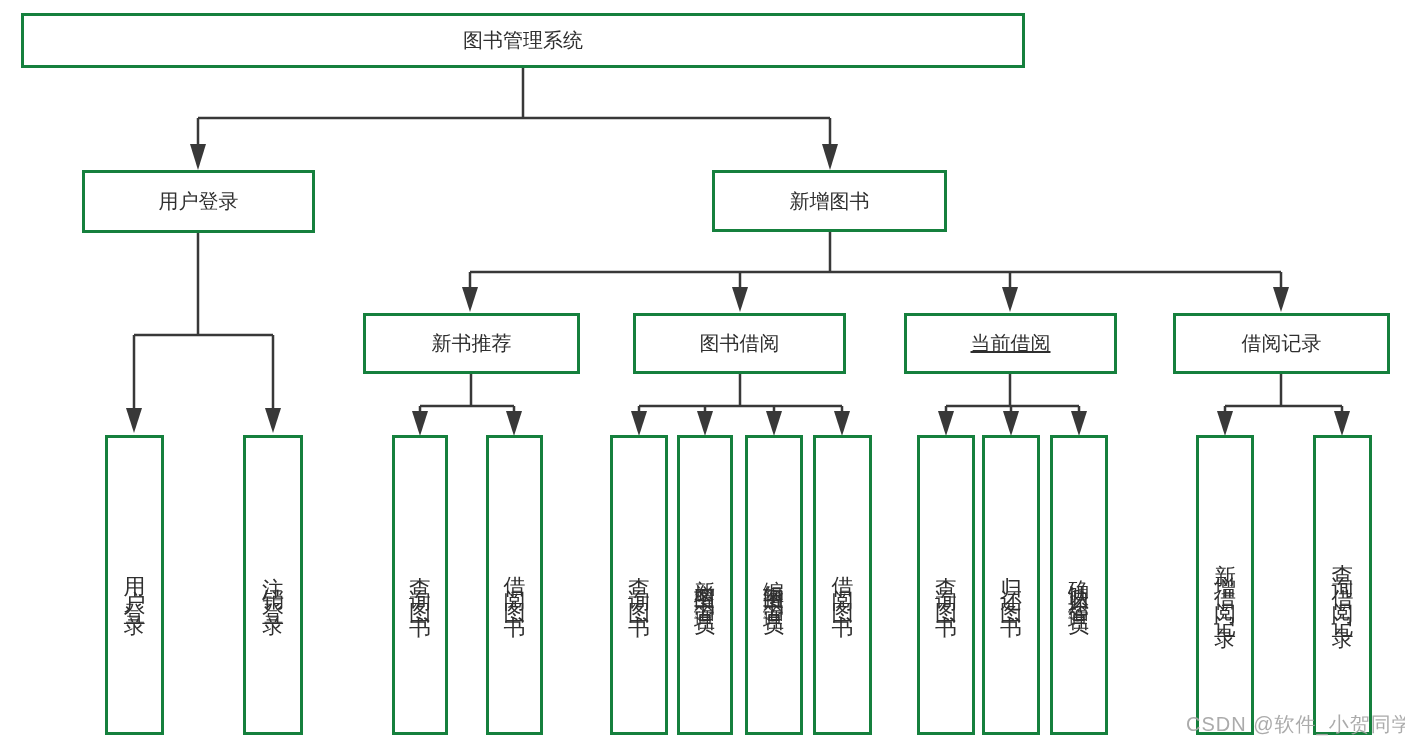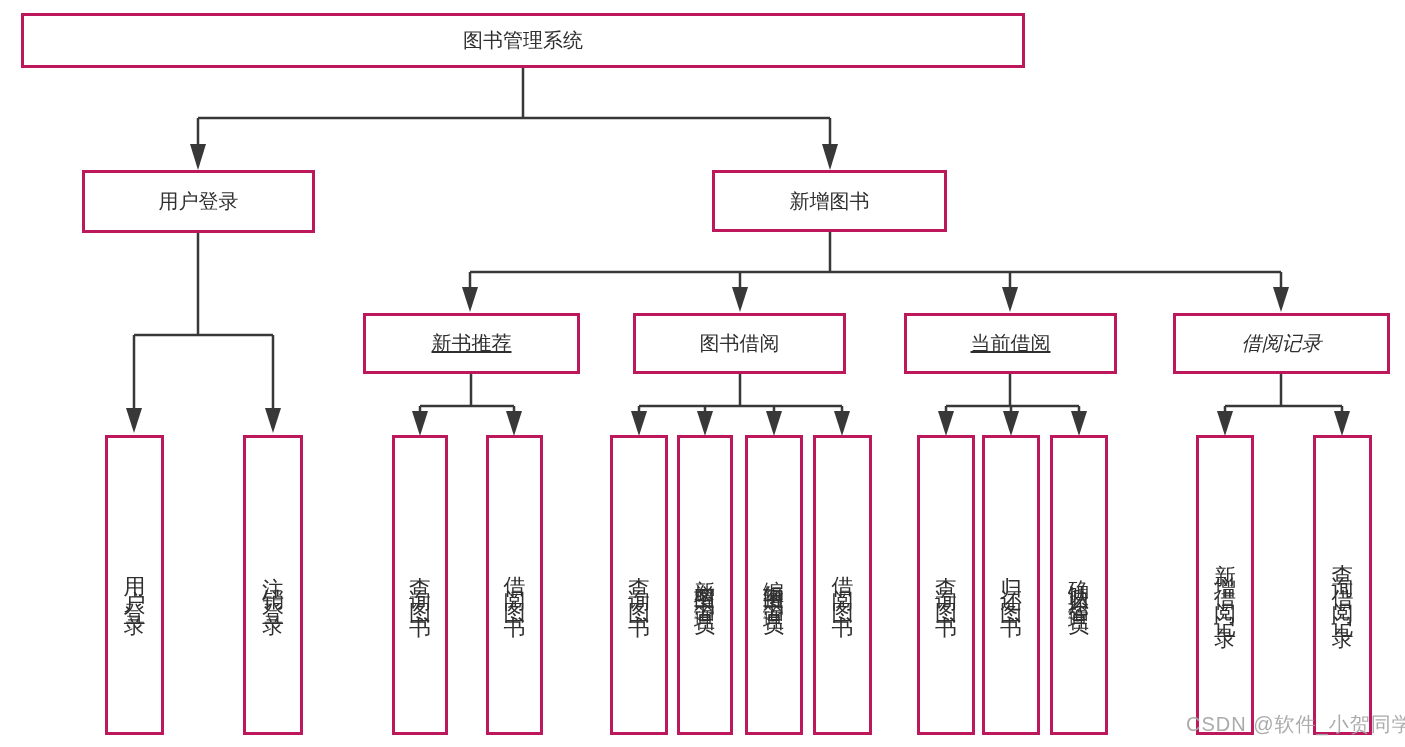--- a/index.html
+++ b/index.html
@@ -20,21 +20,21 @@
     left: 0; top: 0;
     width: 1405px;
     height: 747px;
     z-index: 1;
   }
   .ln  { stroke: #383838; stroke-width: 2.5; fill: none; }
   .ah  { fill: #383838; stroke: none; }
   .node {
     position: absolute;
     box-sizing: border-box;
-    border: 3px solid #be185d;
+    border: 3px solid #15803d;
     background: #ffffff;
     display: flex;
     align-items: center;
     justify-content: center;
     color: #2f2f2f;
     font-size: 20px;
     z-index: 2;
     white-space: nowrap;
   }
   .leaf {
@@ -110,24 +110,24 @@
       <path class="ah" d="M1225,436 L1217,411 L1233,411 Z"></path>
       <path class="ah" d="M1342,436 L1334,411 L1350,411 Z"></path>
     </g>
   </svg>
 
   <div class="node" style="left:21px; top:13px; width:1004px; height:55px;">图书管理系统</div>
 
   <div class="node" style="left:82px; top:170px; width:233px; height:63px;">用户登录</div>
   <div class="node" style="left:712px; top:170px; width:235px; height:62px;">新增图书</div>
 
-  <div class="node" style="left:363px; top:313px; width:217px; height:61px;text-decoration:underline;">新书推荐</div>
+  <div class="node" style="left:363px; top:313px; width:217px; height:61px;">新书推荐</div>
   <div class="node" style="left:633px; top:313px; width:213px; height:61px;">图书借阅</div>
   <div class="node" style="left:904px; top:313px; width:213px; height:61px;text-decoration:underline;">当前借阅</div>
-  <div class="node" style="left:1173px; top:313px; width:217px; height:61px;font-style:italic;">借阅记录</div>
+  <div class="node" style="left:1173px; top:313px; width:217px; height:61px;">借阅记录</div>
 
   <div class="node leaf" style="left:105px; top:435px; width:59px; height:300px;">用户登录</div>
   <div class="node leaf" style="left:243px; top:435px; width:60px; height:300px;">注销登录</div>
 
   <div class="node leaf" style="left:392px; top:435px; width:56px; height:300px;">查询图书</div>
   <div class="node leaf" style="left:486px; top:435px; width:57px; height:300px;">借阅图书</div>
 
   <div class="node leaf" style="left:610px; top:435px; width:58px; height:300px;">查询图书</div>
   <div class="node leaf long" style="left:677px; top:435px; width:56px; height:300px;">新增图书（管理员）</div>
   <div class="node leaf long" style="left:745px; top:435px; width:58px; height:300px;">编辑图书（管理员）</div>

